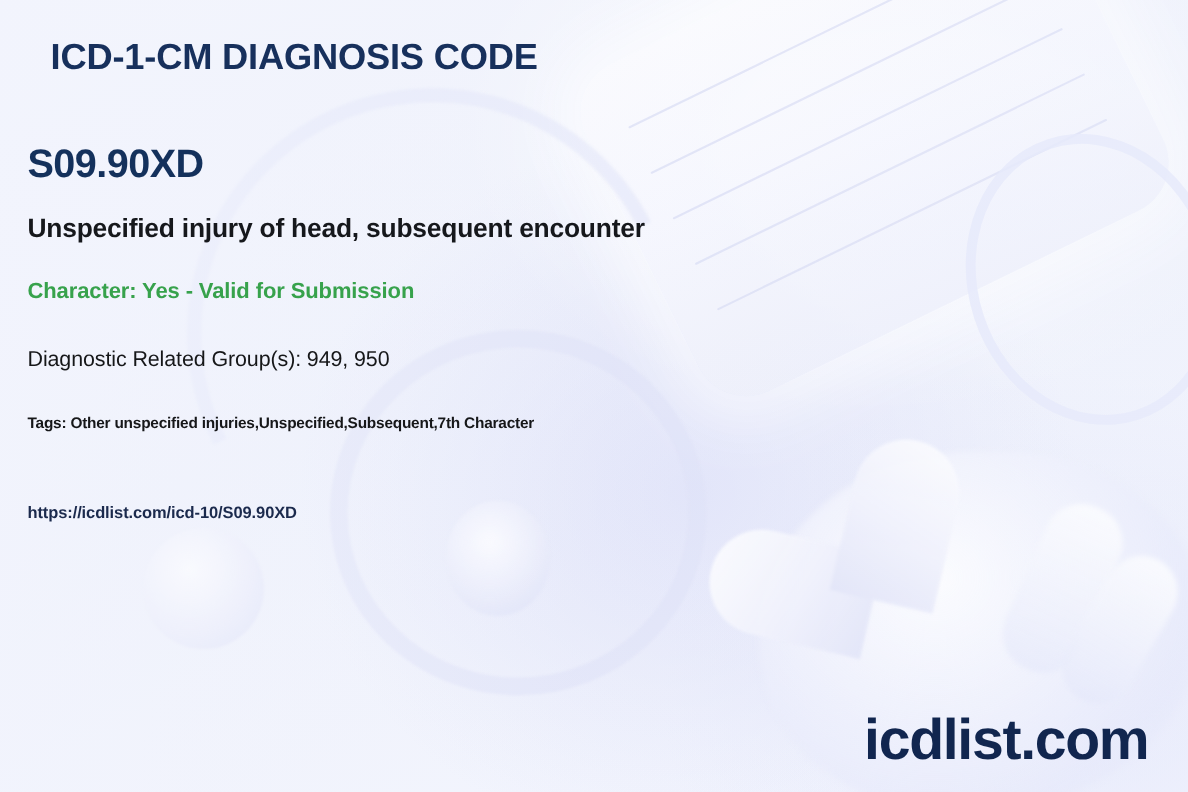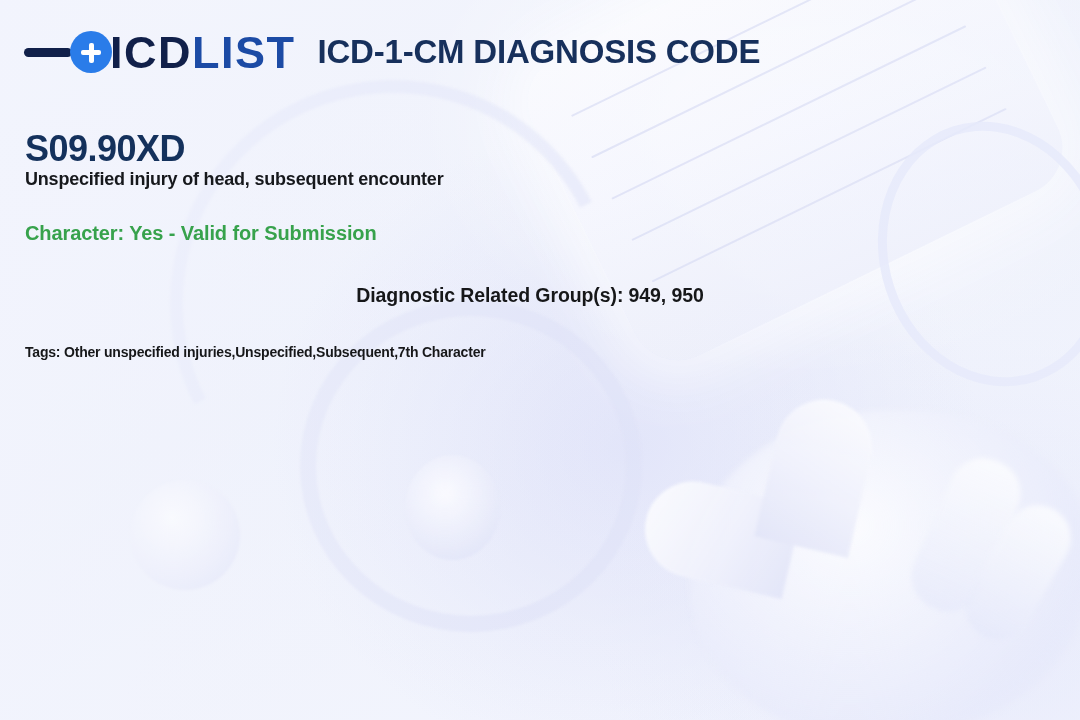--- a/index.html
+++ b/index.html
@@ -207,40 +207,39 @@
   }
   .code-title {
     font-size: 36px;
     font-weight: 700;
     color: #14315c;
     letter-spacing: -0.5px;
     line-height: 1.05;
     margin-top: 26px;
   }
   .code-desc {
-    font-size: 18px;
+    font-size: 24px;
     font-weight: 700;
     color: #16181c;
     letter-spacing: -0.2px;
-    margin-top: 1px;
+    margin-top: 26px;
   }
   .billable {
     font-size: 20px;
     font-weight: 600;
     color: #37a24c;
     letter-spacing: -0.1px;
     margin-top: 32px;
   }
   .drg {
     font-size: 19.5px;
-    font-weight: 700;
+    font-weight: 400;
     color: #161719;
     letter-spacing: -0.1px;
     margin-top: 39px;
-    text-align: center;
   }
   .tags {
     font-size: 14px;
     font-weight: 600;
     color: #161719;
     letter-spacing: -0.2px;
     margin-top: 37px;
   }
   .url {
     font-size: 15px;
@@ -286,33 +285,27 @@
 
     <div class="hand-blob" style="left:690px; top:410px; width:400px; height:330px;"></div>
     <div class="heart-shape" style="left:700px; top:440px;"></div>
     <div class="finger" style="left:930px; top:455px; width:72px; height:160px; transform:rotate(24deg);"></div>
     <div class="finger" style="left:985px; top:500px; width:66px; height:145px; transform:rotate(30deg);"></div>
 
     <div class="vignette"></div>
   </div>
 
   <div class="header">
-    <div class="logo">
-      <span class="logo-dash"></span>
-      <span class="logo-circle">
-        <span class="plus-h"></span>
-        <span class="plus-v"></span>
-      </span>
-      <span class="logo-word"><span class="icd">ICD</span><span class="list">LIST</span></span>
-    </div>
     <div class="header-title">ICD-1-CM DIAGNOSIS CODE</div>
   </div>
 
   <div class="content">
     <div class="code-title">S09.90XD</div>
     <div class="code-desc">Unspecified injury of head, subsequent encounter</div>
     <div class="billable">Character: Yes - Valid for Submission</div>
     <div class="drg">Diagnostic Related Group(s): 949, 950</div>
     <div class="tags">Tags: Other unspecified injuries,Unspecified,Subsequent,7th Character</div>
+    <div class="url">https://icdlist.com/icd-10/S09.90XD</div>
   </div>
 
+  <div class="footer-brand">icdlist.com</div>
 
 </div>
 
 </body></html>

